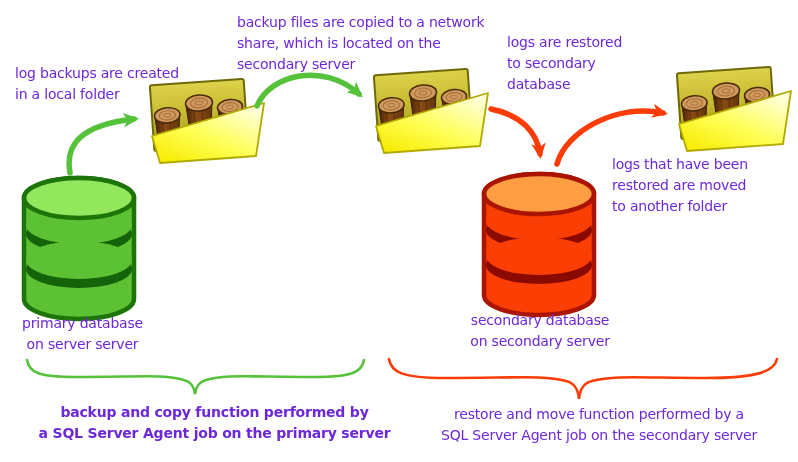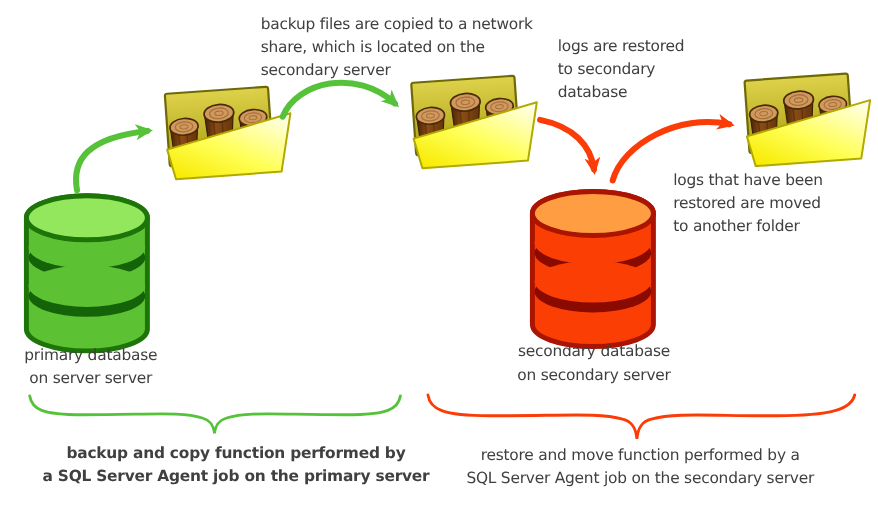--- a/index.html
+++ b/index.html
@@ -7,21 +7,21 @@
     position: relative;
     width: 798px; height: 462px;
     background: #ffffff;
     font-family: "DejaVu Sans", "Liberation Sans", sans-serif;
     overflow: hidden;
   }
   .stage svg.canvas { position:absolute; left:0; top:0; }
   .label {
     position: absolute;
     white-space: pre-line;
-    color: #404040;
+    color: #6d28d9;
     font-size: 14px;
     line-height: 21px;
     letter-spacing: -0.2px;
   }
   .label.center { text-align: center; }
 </style>
 </head>
 <body>
 
 <div class="stage">
@@ -93,20 +93,22 @@
     <path d="M 70 173 C 65 145, 80 125, 134 119" fill="none" stroke="#55c23a" stroke-width="5.5" stroke-linecap="round" marker-end="url(#arrowGreen)"></path>
     <path d="M 257 106 C 270 74, 324 62, 359 94" fill="none" stroke="#55c23a" stroke-width="5.5" stroke-linecap="round" marker-end="url(#arrowGreen)"></path>
 
     <path d="M 491 109 C 521 115, 537 132, 540 154" fill="none" stroke="#fb3c07" stroke-width="5.5" stroke-linecap="round" marker-end="url(#arrowRed)"></path>
     <path d="M 557 164 C 566 131, 617 103, 663 113" fill="none" stroke="#fb3c07" stroke-width="5.5" stroke-linecap="round" marker-end="url(#arrowRed)"></path>
 
     <path d="M 27 360 C 29 372, 38 377, 75 377 C 140 377, 165 374, 184 380 C 191 382, 194 386, 195 394 C 196 386, 199 382, 206 380 C 225 374, 250 377, 315 377 C 352 377, 362 372, 364 360" fill="none" stroke="#55c23a" stroke-width="2.6" stroke-linecap="round"></path>
     <path d="M 389 359 C 391 372, 402 378, 445 378 C 515 378, 545 375, 566 381 C 574 383, 578 388, 579 399 C 580 388, 584 383, 592 381 C 613 375, 645 378, 706 378 C 756 378, 774 372, 777 359" fill="none" stroke="#fb3c07" stroke-width="2.6" stroke-linecap="round"></path>
   </svg>
 
+  <div class="label" style="left:15px; top:63px;">log backups are created
+in a local folder</div>
 
   <div class="label" style="left:237px; top:12px;">backup files are copied to a network
 share, which is located on the
 secondary server</div>
 
   <div class="label" style="left:507px; top:32px;">logs are restored
 to secondary
 database</div>
 
   <div class="label" style="left:612px; top:154px;">logs that have been
@@ -115,16 +117,16 @@
 
   <div class="label center" style="left:5px; top:313px; width:155px;">primary database
 on server server</div>
 
   <div class="label center" style="left:460px; top:310px; width:160px;">secondary database
 on secondary server</div>
 
   <div class="label center" style="left:22px; top:402px; width:385px;font-weight:bold;">backup and copy function performed by
 a SQL Server Agent job on the primary server</div>
 
-  <div class="label center" style="left:386px; top:404px; width:392px;text-align:center;">restore and move function performed by a
+  <div class="label center" style="left:403px; top:404px; width:392px;text-align:center;">restore and move function performed by a
 SQL Server Agent job on the secondary server</div>
 
 </div>
 
 </body></html>

